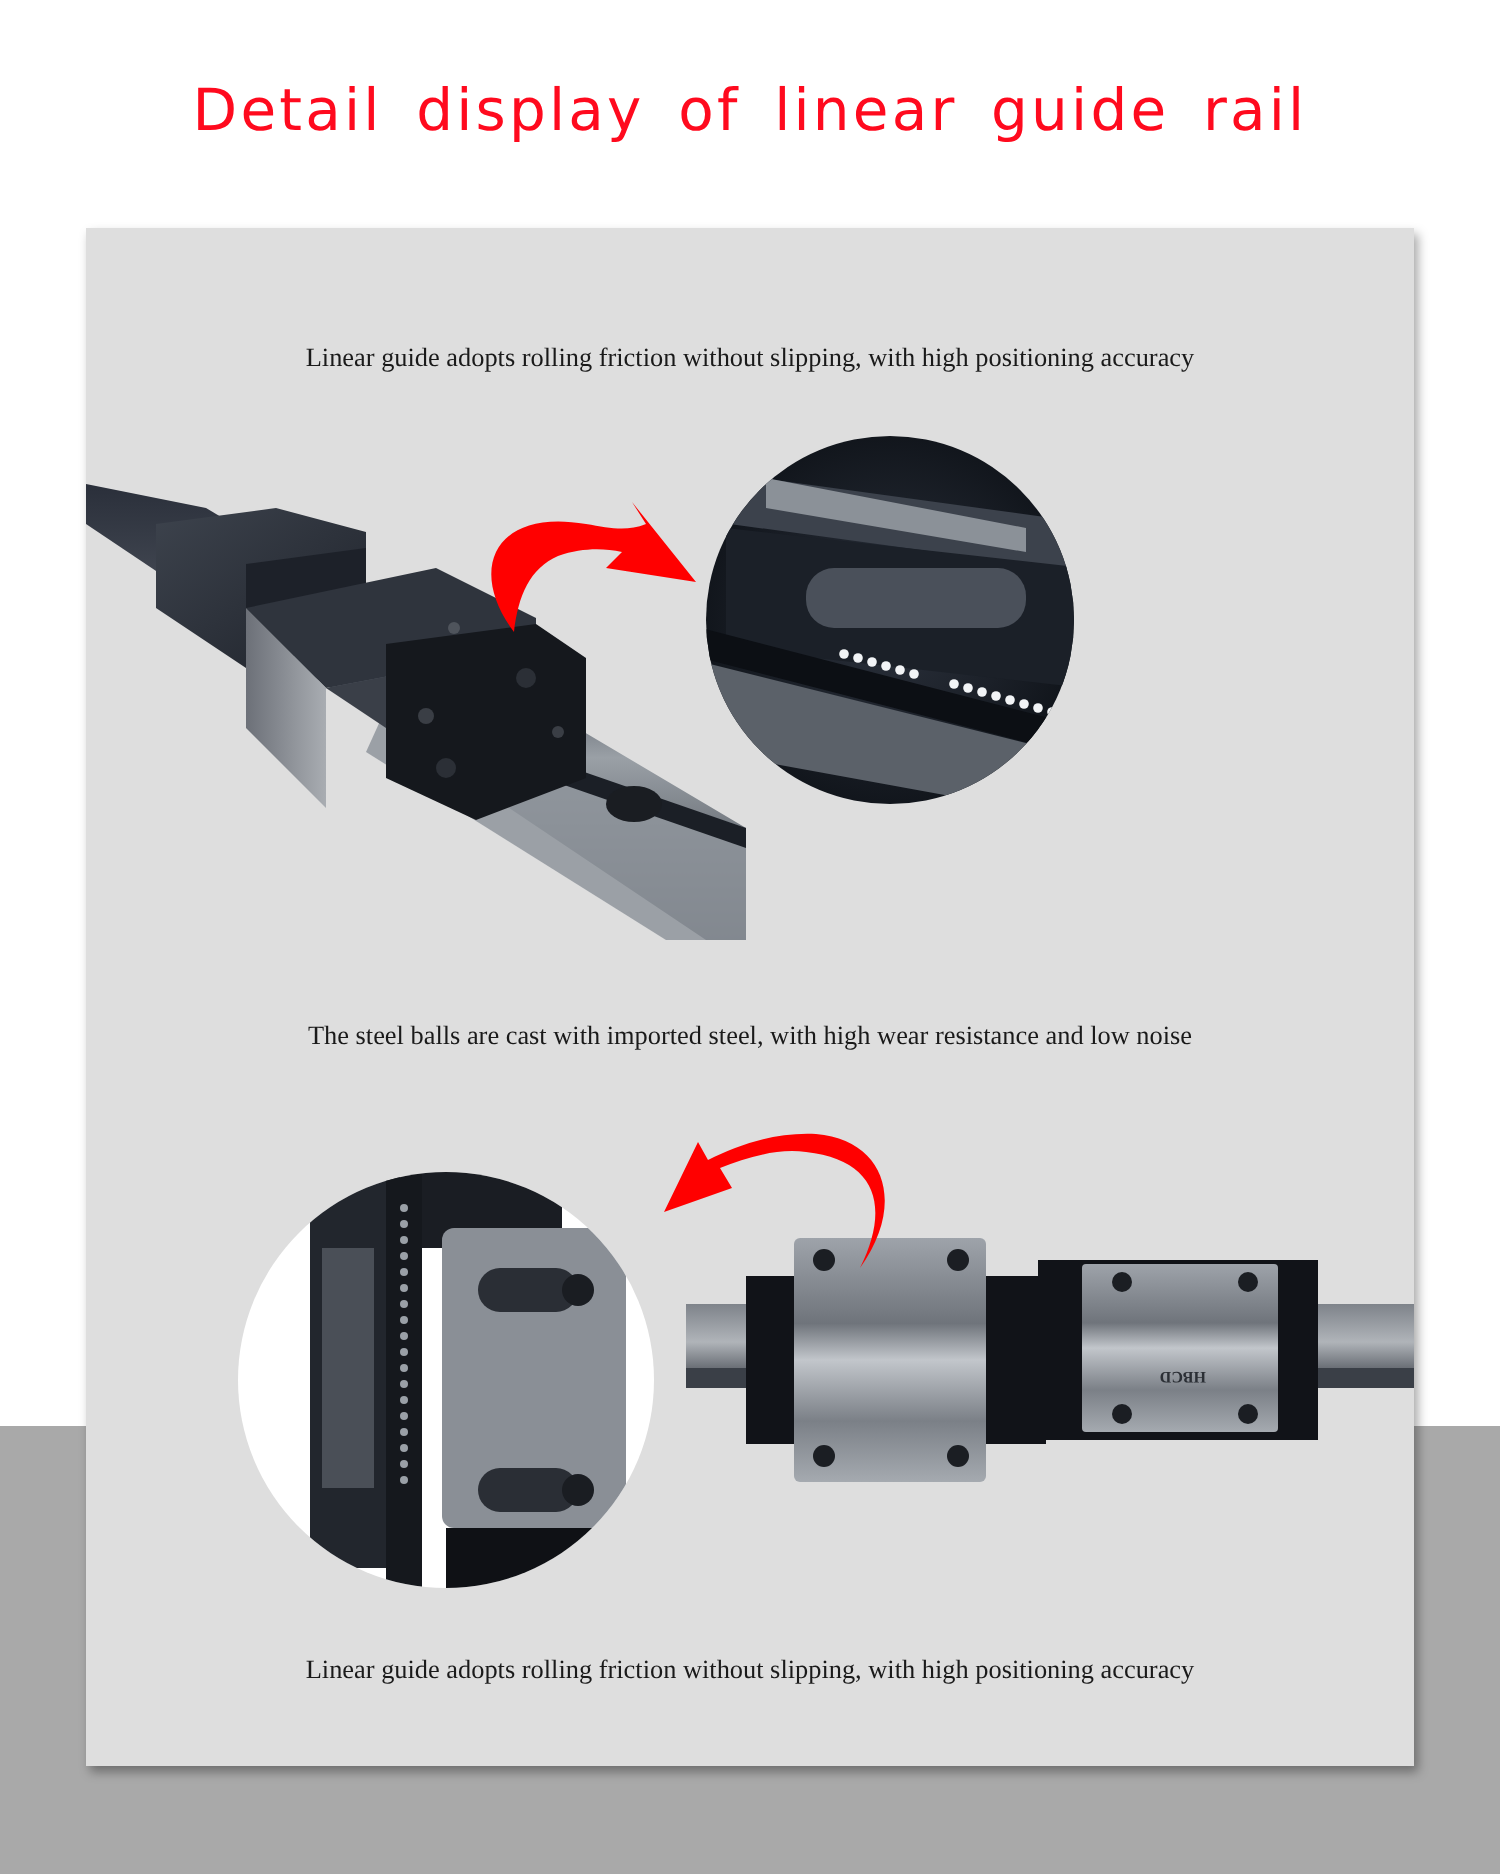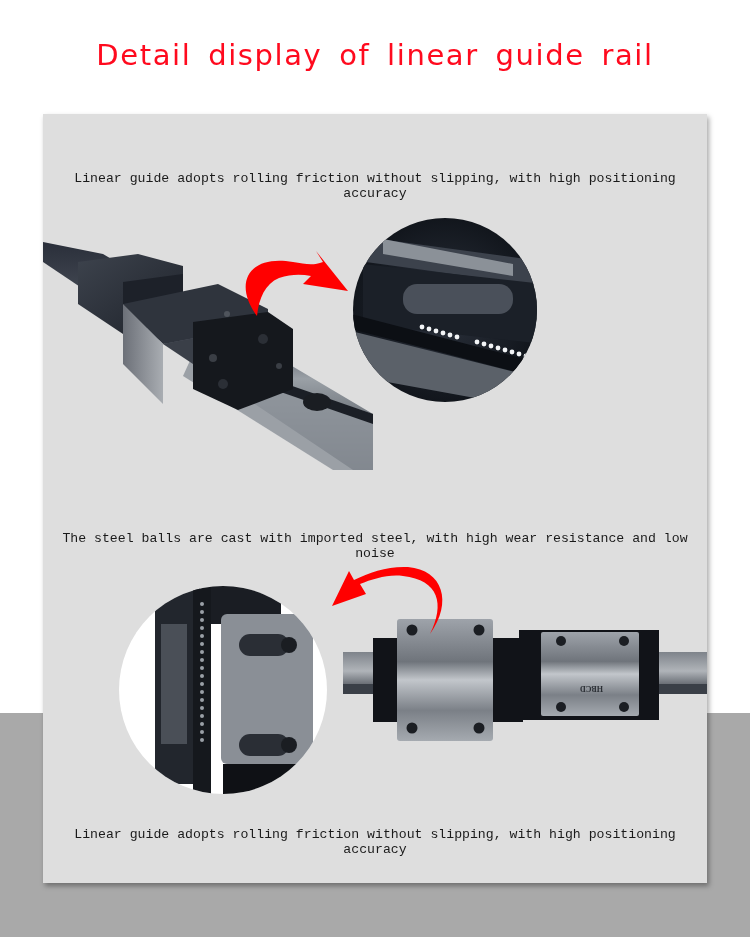--- a/index.html
+++ b/index.html
@@ -26,25 +26,25 @@
   .panel {
     position: absolute; left: 43px; top: 114px; width: 664px; height: 769px;
     background: #dedede;
     box-shadow: 2px 3px 5px rgba(0,0,0,0.35);
     overflow: hidden;
   }
   .caption {
     position: absolute; left: 0; width: 664px;
     text-align: center;
     color: #1a1a1a;
-    font-family: Liberation Mono, monospace;
+    font-family: Liberation Serif, serif;
     font-size: 13.2px;
   }
   .cap1 { top: 57px; }
-  .cap2 { top: 396px; margin-top: 21px; }
+  .cap2 { top: 396px; }
   .cap3 { top: 713px; }
   svg.art { position: absolute; left: 0; top: 0; }
 </style>
 </head>
 <body>
 
 <div class="bg-lower"></div>
 
 <h1 class="title">Detail display of linear guide rail</h1>
 

